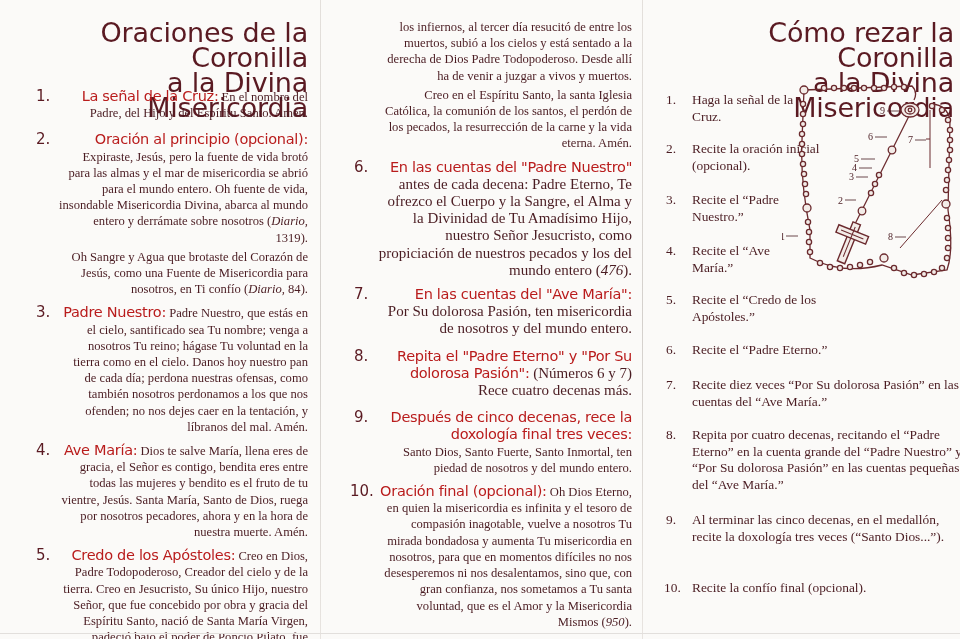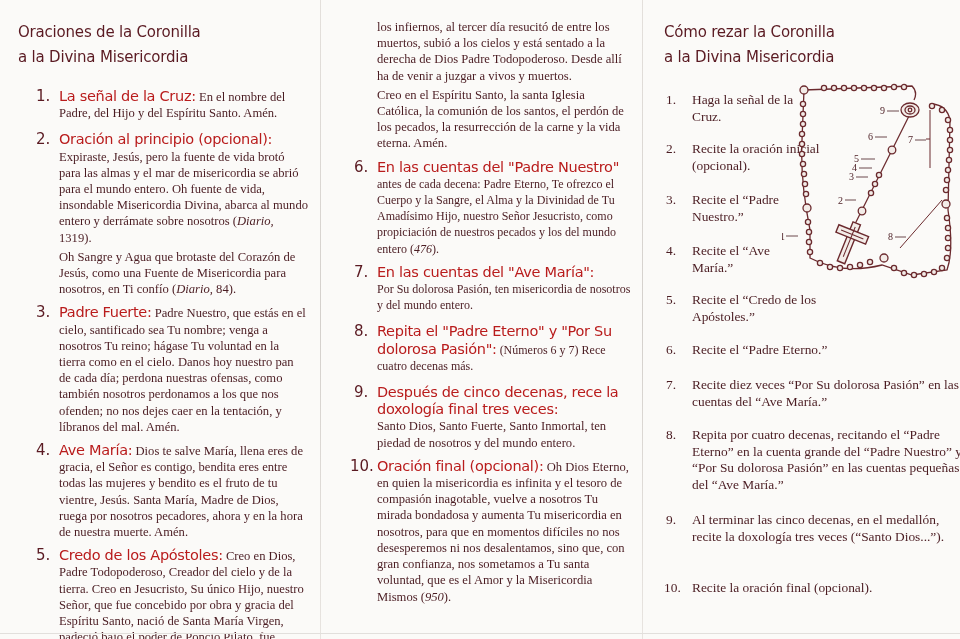--- a/index.html
+++ b/index.html
@@ -21,38 +21,38 @@
     background: linear-gradient(#e4e0dc, #d4d0cc, #e8e4e0);
   }
   .bottom-edge {
     position: absolute; left: 0; top: 633px; width: 960px; height: 1px;
     background: #e2dfdc;
   }
   h1 {
     font-family: "DejaVu Sans", "Liberation Sans", sans-serif;
     font-weight: normal;
     color: #5a1a22;
-    font-size: 15px; line-height: 25px;
-    margin: 0; text-align: left; letter-spacing: -0.2px;
+    font-size: 27px; line-height: 25px;
+    margin: 0; text-align: right; letter-spacing: -0.2px;
   }
   .p1 h1 { position: absolute; top: 20px; left: 18px; width: 290px; }
   .p3 h1 { position: absolute; top: 20px; left: 22px; width: 290px; }
 
   ol.prayers { list-style: none; margin: 0; padding: 0; position: absolute; }
-  .prayers li { position: relative; padding-left: 23px; font-size: 12.6px; line-height: 16.2px; color: #4a1c22; }
+  .prayers li { position: relative; padding-left: 23px; font-size: 12.6px; line-height: 16.2px; color: #4a1c22; text-align: right; }
   .prayers .num {
     position: absolute; left: 0; top: 0;
     font-family: "DejaVu Sans", "Liberation Sans", sans-serif;
     font-size: 15px; color: #5a1a22;
   }
   .prayers .head {
     font-family: "DejaVu Sans", "Liberation Sans", sans-serif;
     font-size: 14.5px; color: #b91c1c; letter-spacing: -0.3px;
   }
-  .prayers .sub { font-size: 12px; }
+  .prayers .sub { font-size: 15px; }
   .prayers p { margin: 3px 0 0 0; }
   .prayers i { }
   .gap-s { margin-top: 7px; }
   .gap-m { margin-top: 10px; }
 
   .p1 ol.prayers { top: 88px; left: 36px; width: 272px; }
   .p2 ol.prayers { top: 5px; left: 34px; width: 278px; }
 
   ol.steps { list-style: none; margin: 0; padding: 0; position: absolute; }
   .steps li { position: absolute; padding-left: 26px; font-size: 13.4px; line-height: 16.5px; color: #4a1c22; }
@@ -73,25 +73,25 @@
       <span class="num">1.</span>
       <span class="head">La señal de la Cruz:</span><span> En el nombre del Padre, del Hijo y del Espíritu Santo. Amén.</span>
     </li>
     <li class="gap-m">
       <span class="num">2.</span>
       <span class="head">Oración al principio (opcional):</span><span> Expiraste, Jesús, pero la fuente de vida brotó para las almas y el mar de misericordia se abrió para el mundo entero. Oh fuente de vida, insondable Misericordia Divina, abarca al mundo entero y derrámate sobre nosotros (</span><i>Diario,</i><span> 1319).</span>
       <p><span>Oh Sangre y Agua que brotaste del Corazón de Jesús, como una Fuente de Misericordia para nosotros, en Ti confío (</span><i>Diario,</i><span> 84).</span></p>
     </li>
     <li class="gap-s">
       <span class="num">3.</span>
-      <span class="head">Padre Fuerte:</span><span> Padre Nuestro, que estás en el cielo, santificado sea Tu nombre; venga a nosotros Tu reino; hágase Tu voluntad en la tierra como en el cielo. Danos hoy nuestro pan de cada día; perdona nuestras ofensas, como también nosotros perdonamos a los que nos ofenden; no nos dejes caer en la tentación, y líbranos del mal. Amén.</span>
+      <span class="head">Padre Nuestro:</span><span> Padre Nuestro, que estás en el cielo, santificado sea Tu nombre; venga a nosotros Tu reino; hágase Tu voluntad en la tierra como en el cielo. Danos hoy nuestro pan de cada día; perdona nuestras ofensas, como también nosotros perdonamos a los que nos ofenden; no nos dejes caer en la tentación, y líbranos del mal. Amén.</span>
     </li>
     <li class="gap-s">
       <span class="num">4.</span>
-      <span class="head">Ave María:</span><span> Dios te salve María, llena eres de gracia, el Señor es contigo, bendita eres entre todas las mujeres y bendito es el fruto de tu vientre, Jesús. Santa María, Madre de Dios, ruega por nosotros pecadores, ahora y en la hora de nuestra muerte. Amén.</span>
+      <span class="head">Ave María:</span><span> Dios te salve María, llena eres de gracia, el Señor es contigo, bendita eres entre todas las mujeres y bendito es el fruto de tu vientre, Jesús. Santa María, Santo de Dios, ruega por nosotros pecadores, ahora y en la hora de nuestra muerte. Amén.</span>
     </li>
     <li class="gap-s">
       <span class="num">5.</span>
       <span class="head">Credo de los Apóstoles:</span><span> Creo en Dios, Padre Todopoderoso, Creador del cielo y de la tierra. Creo en Jesucristo, Su único Hijo, nuestro Señor, que fue concebido por obra y gracia del Espíritu Santo, nació de Santa María Virgen, padeció bajo el poder de Poncio Pilato, fue crucificado, muerto y sepultado, descendió a</span>
     </li>
   </ol>
 </section>
 
 <div class="fold" style="left:320px"></div>
 
@@ -138,21 +138,21 @@
   <ol class="steps">
     <li style="top:92px; left:24px; width:120px"><span class="num">1.</span><span>Haga la señal de la Cruz.</span></li>
     <li style="top:141px; left:24px; width:130px"><span class="num">2.</span><span>Recite la oración inicial (opcional).</span></li>
     <li style="top:192px; left:24px; width:130px"><span class="num">3.</span><span>Recite el “Padre Nuestro.”</span></li>
     <li style="top:243px; left:24px; width:120px"><span class="num">4.</span><span>Recite el “Ave María.”</span></li>
     <li style="top:292px; left:24px; width:150px"><span class="num">5.</span><span>Recite el “Credo de los Apóstoles.”</span></li>
     <li style="top:342px; left:24px; width:260px"><span class="num">6.</span><span>Recite el “Padre Eterno.”</span></li>
     <li style="top:377px; left:24px; width:270px"><span class="num">7.</span><span>Recite diez veces “Por Su dolorosa Pasión” en las cuentas del “Ave María.”</span></li>
     <li style="top:427px; left:24px; width:285px"><span class="num">8.</span><span>Repita por cuatro decenas, recitando el “Padre Eterno” en la cuenta grande del “Padre Nuestro” y “Por Su dolorosa Pasión” en las cuentas pequeñas del “Ave María.”</span></li>
     <li style="top:512px; left:24px; width:280px"><span class="num">9.</span><span>Al terminar las cinco decenas, en el medallón, recite la doxología tres veces (“Santo Dios...”).</span></li>
-    <li style="top:580px; left:24px; width:280px"><span class="num" style="left:-2px">10.</span><span>Recite la oración final (opcional).</span></li>
+    <li style="top:580px; left:24px; width:280px"><span class="num" style="left:-2px">10.</span><span>Recite la confío final (opcional).</span></li>
   </ol>
 
   <svg class="rosary" viewBox="0 0 180 200">
     <g fill="#f3ece8" stroke="#6b2a2e" stroke-width="1.3">
 
       <path d="M22 10 L130 6 Q136 12 132 20 M22 10 L20 60 Q18 100 28 150 L28 178 Q60 195 100 185 Q115 190 130 195 L165 190 Q172 170 166 130 L168 40 Q165 25 150 24" fill="none"></path>
 
       <circle cx="22" cy="10" r="4"></circle>
       <circle cx="42" cy="8" r="2.6"></circle>
         <circle cx="52" cy="8" r="2.6"></circle>

